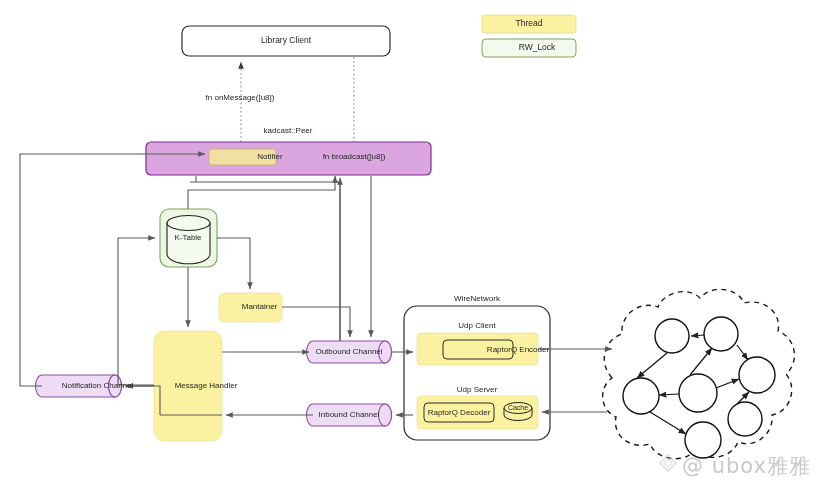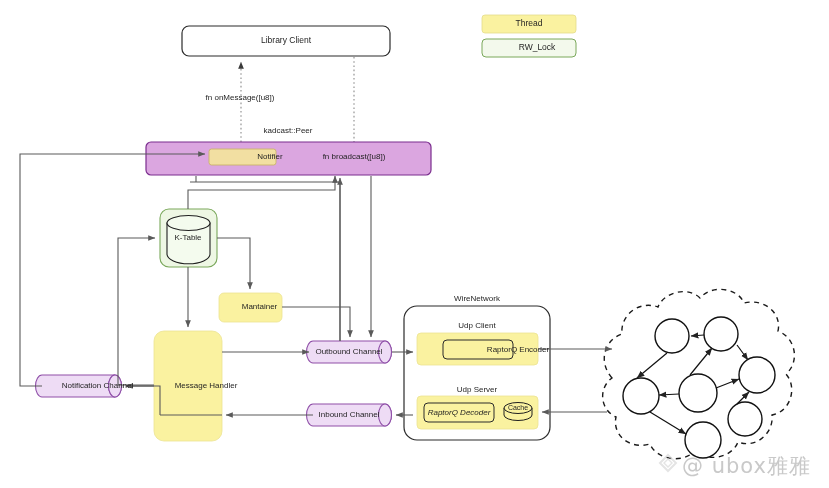--- a/index.html
+++ b/index.html
@@ -227,21 +227,21 @@
   <div class="lbl sm ctr" style="left:188px;top:386px;padding-left:36px;">Message Handler</div>
 
   <div class="lbl sm ctr" style="left:78px;top:386px;padding-left:39px;">Notification Channel</div>
   <div class="lbl sm ctr" style="left:349px;top:352px;">Outbound Channel</div>
   <div class="lbl sm ctr" style="left:349px;top:415px;">Inbound Channel</div>
 
   <div class="lbl sm ctr" style="left:477px;top:299px;">WireNetwork</div>
   <div class="lbl sm ctr" style="left:477px;top:326px;">Udp Client</div>
   <div class="lbl sm ctr" style="left:478px;top:350px;margin-left:40px;">RaptorQ Encoder</div>
   <div class="lbl sm ctr" style="left:477px;top:390px;">Udp Server</div>
-  <div class="lbl sm ctr" style="left:459px;top:413px;font-style:italic;">RaptorQ Decoder</div>
+  <div class="lbl sm ctr" style="left:459px;top:413px;">RaptorQ Decoder</div>
   <div class="lbl xs ctr" style="left:518px;top:408px;">Cache</div>
 
   <div class="wm" style="left:682px;top:452px;">@ ubox雅雅</div>
   <svg class="layer" viewBox="0 0 829 488" style="pointer-events:none;">
     <g opacity="0.55">
       <path d="M668,455 L676,463 L668,471 L660,463 Z" fill="none" stroke="#cfcfcf" stroke-width="2"></path>
       <path d="M664,463 L668,459 L672,463 L668,467 Z" fill="none" stroke="#cfcfcf" stroke-width="1.4"></path>
     </g>
   </svg>
 

